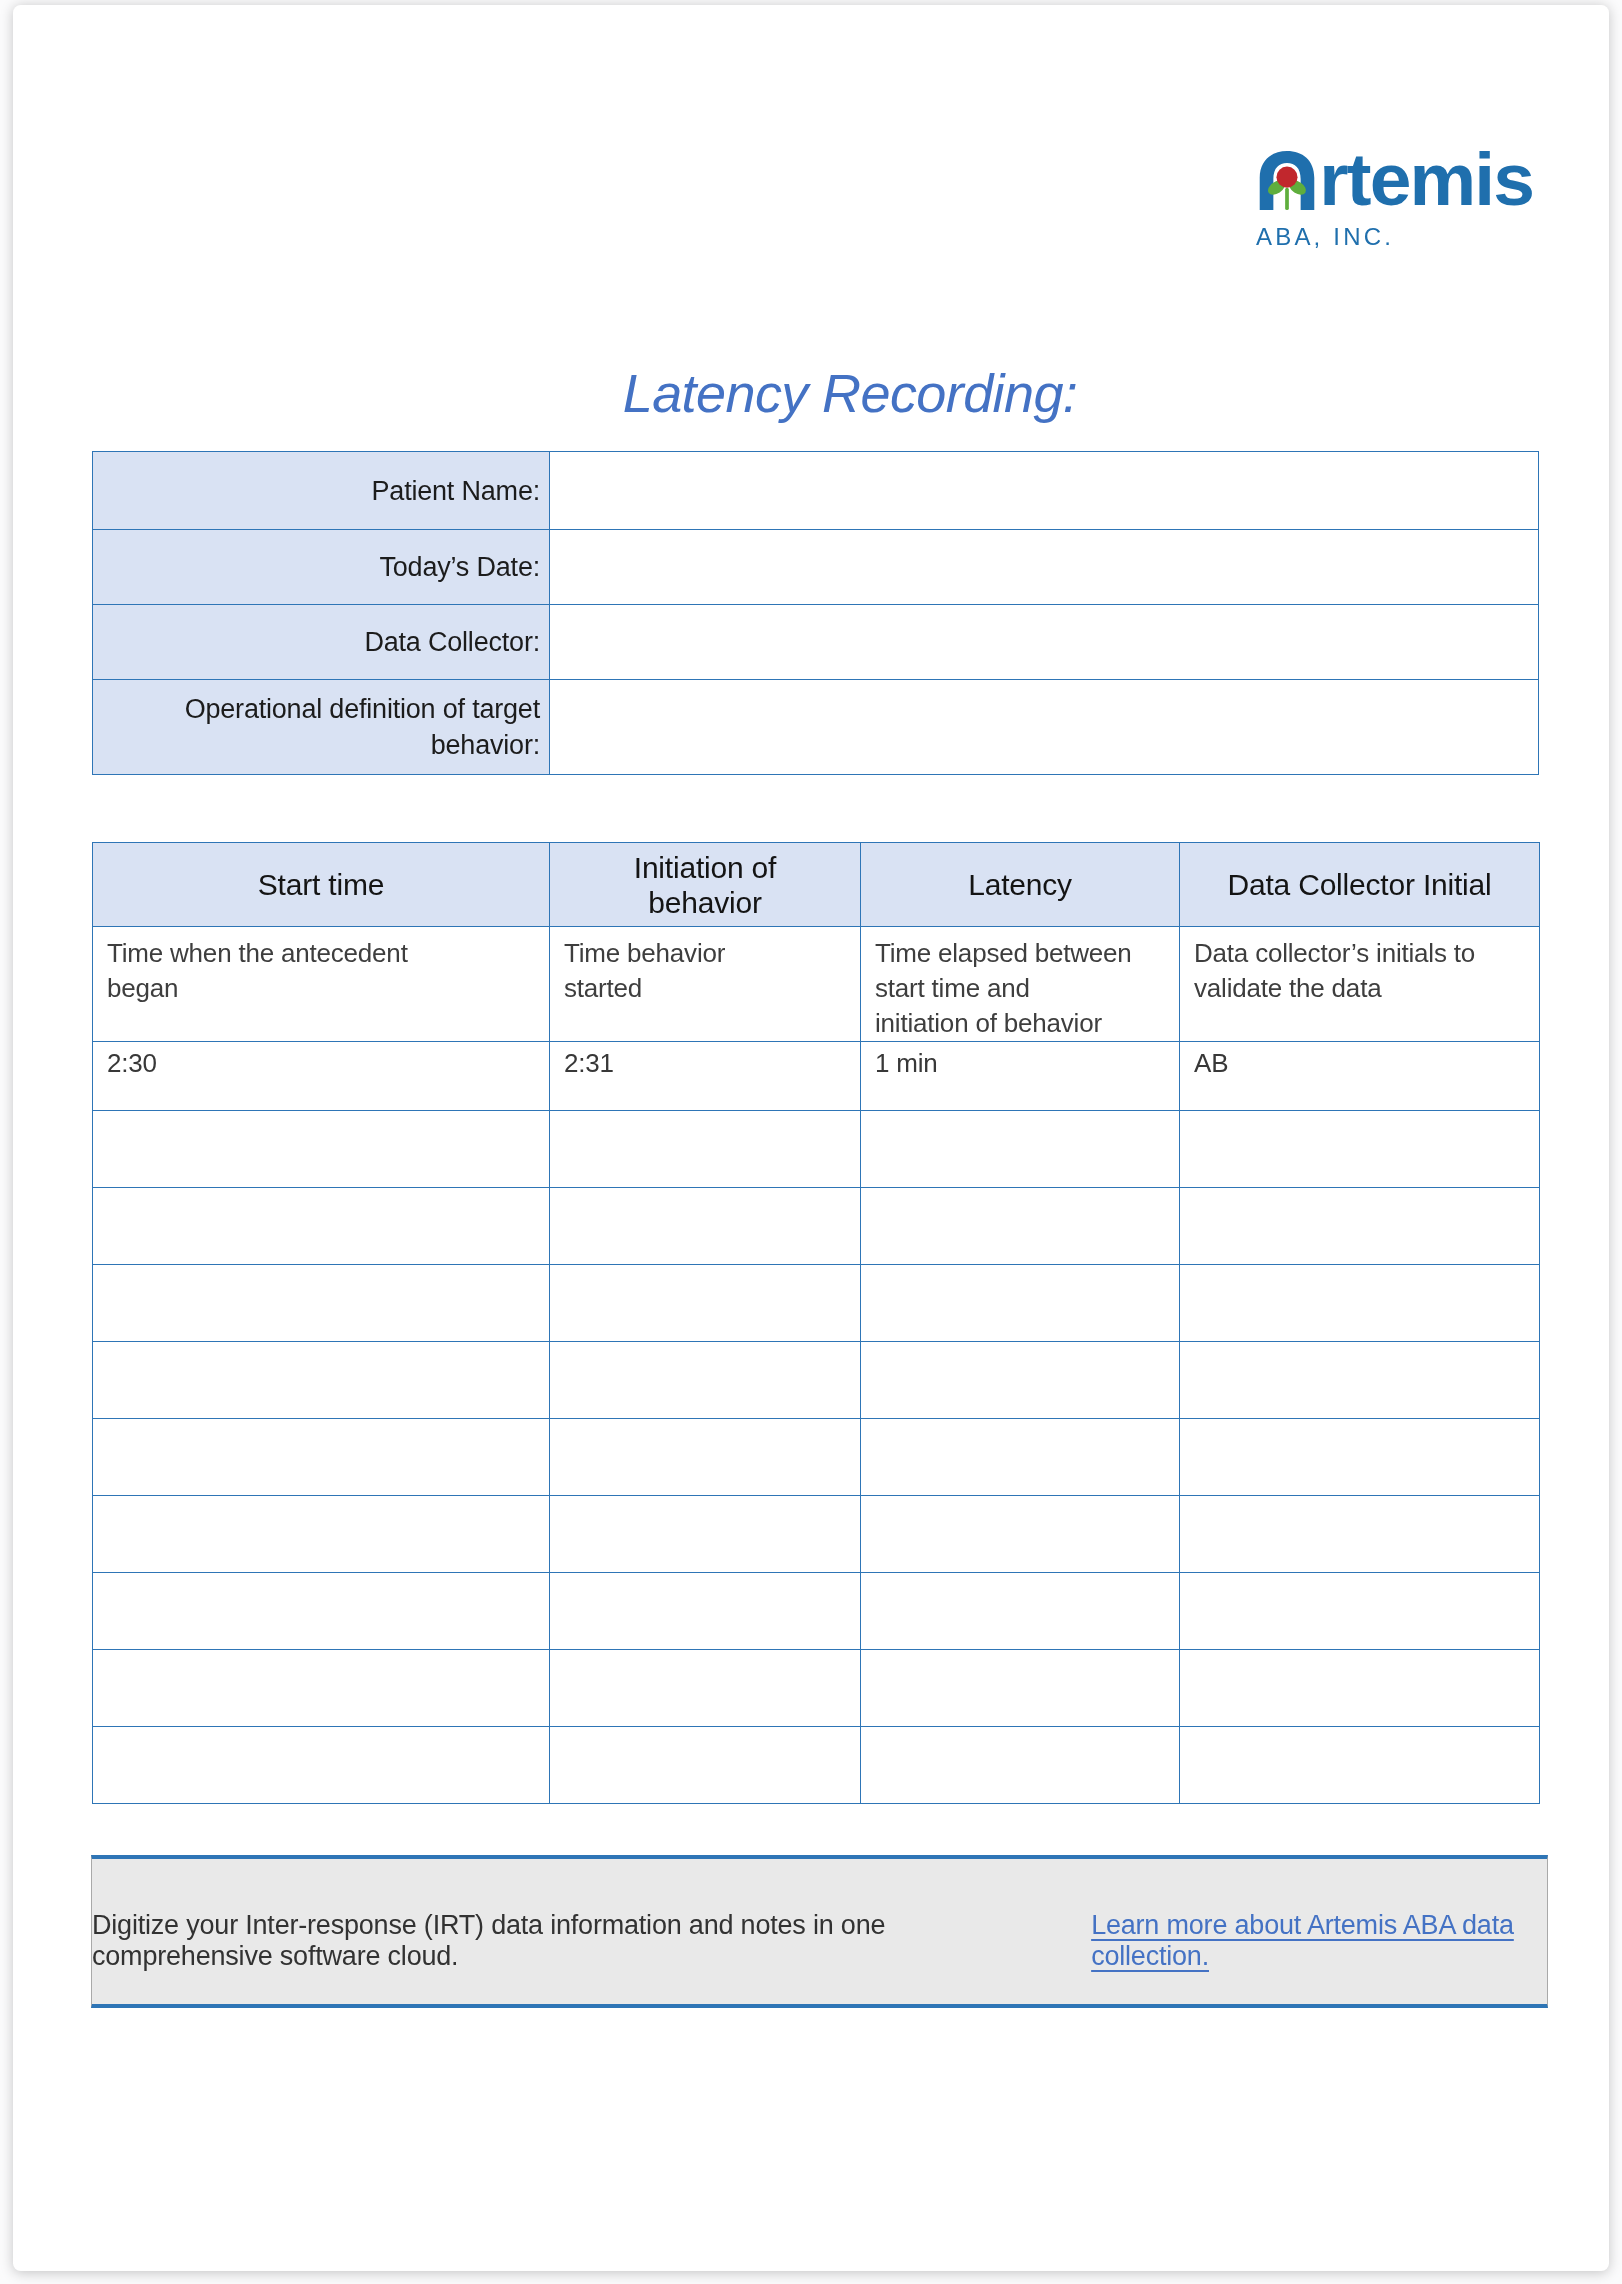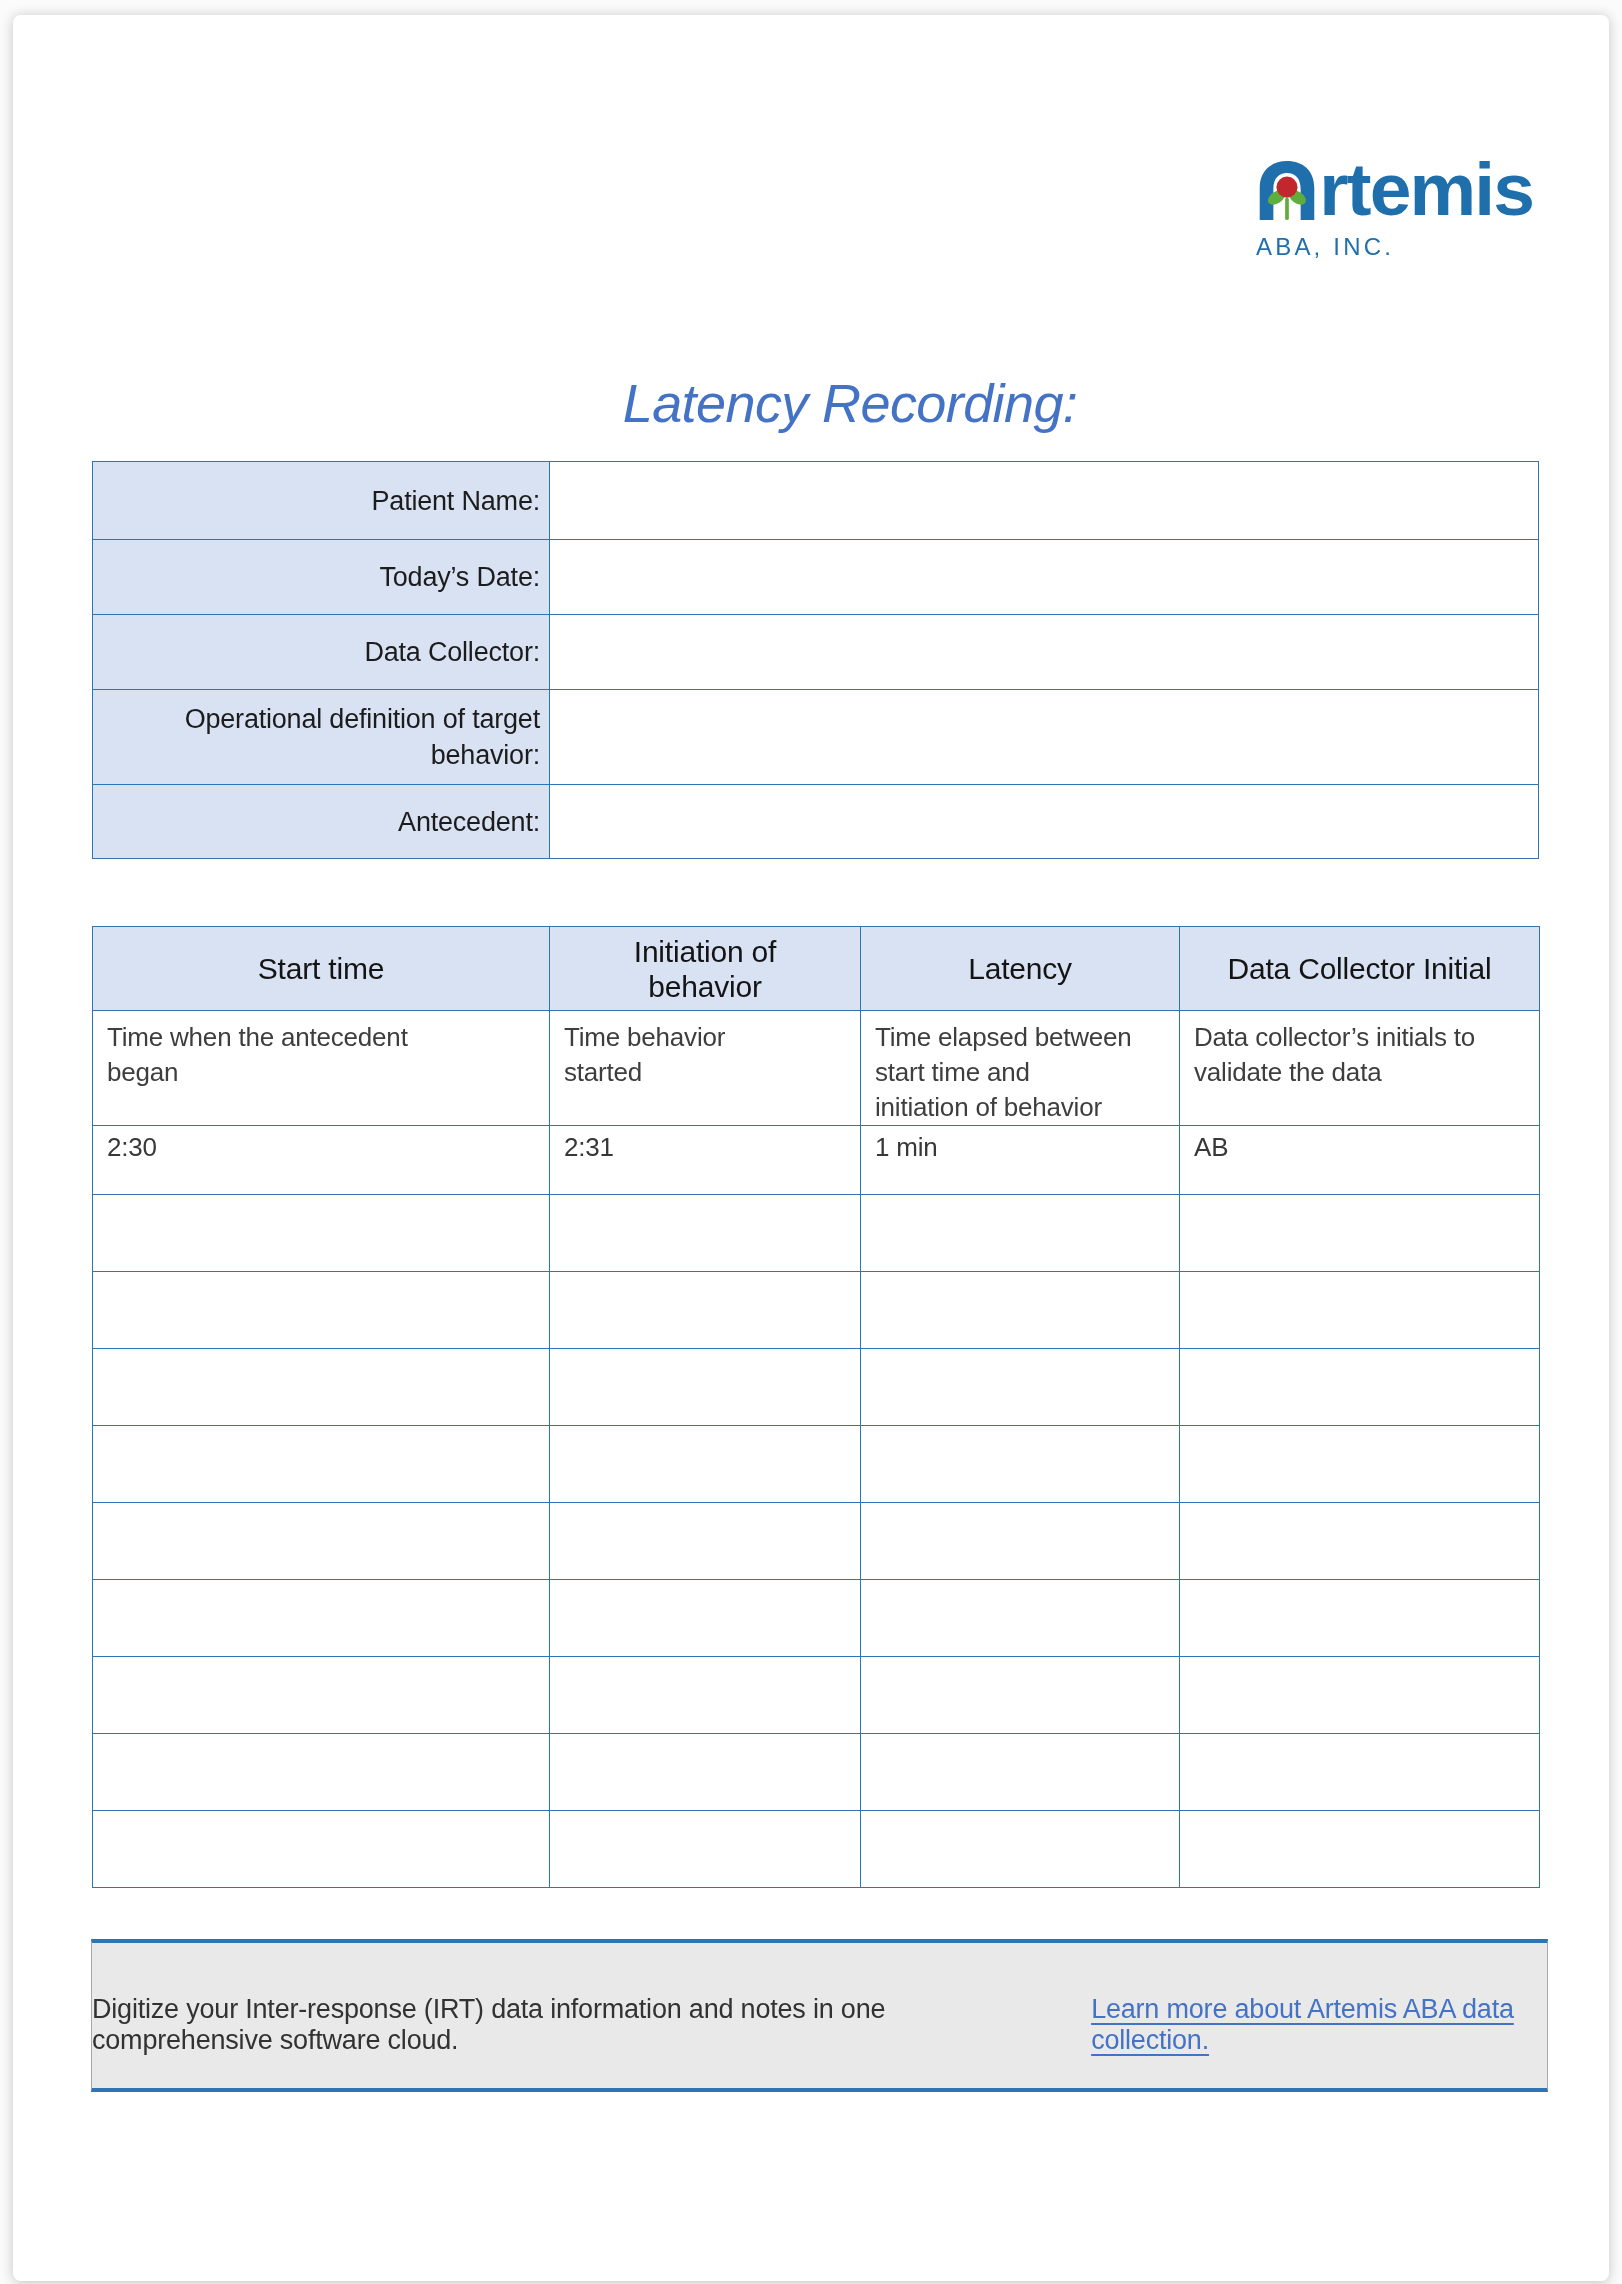--- a/index.html
+++ b/index.html
@@ -13,21 +13,21 @@
   }
   *{box-sizing:border-box;}
   html,body{margin:0;padding:0;}
   body{
     width:1622px;height:2284px;position:relative;
     background:#fbfbfc;
     font-family:"Liberation Sans", sans-serif;
     -webkit-font-smoothing:antialiased;
   }
   .page{
-    position:absolute;left:13px;top:15px;width:1596px;height:2266px;
+    position:absolute;left:13px;top:5px;width:1596px;height:2266px;
     background:#ffffff;border-radius:7.7px;
     box-shadow:0 1.9px 13px rgba(0,0,0,.22);
     overflow:hidden;
   }
 
   
   .logo{margin:143px 76px 0 auto;width:fit-content;display:flex;flex-direction:column;}
   .logo-top{display:flex;align-items:flex-end;}
   .arch-icon{display:block;}
   .brand{
@@ -146,24 +146,20 @@
         <td class="value" data-name="info-value-date"></td>
       </tr>
       <tr class="r3" data-name="info-row-data-collector">
         <td class="label" data-name="info-label-data-collector">Data Collector:</td>
         <td class="value" data-name="info-value-data-collector"></td>
       </tr>
       <tr class="r4" data-name="info-row-operational-definition">
         <td class="label" data-name="info-label-operational-definition">Operational definition of target
 behavior:</td>
         <td class="value" data-name="info-value-operational-definition"></td>
-      </tr>
-      <tr class="r5" data-name="info-row-antecedent">
-        <td class="label" data-name="info-label-antecedent">Antecedent:</td>
-        <td class="value" data-name="info-value-antecedent"></td>
       </tr>
     </tbody>
   </table>
 
   <table class="data-table" data-name="latency-data-table">
     <colgroup>
         <col class="dc1">
         <col class="dc2">
         <col class="dc3">
         <col class="dc4">

